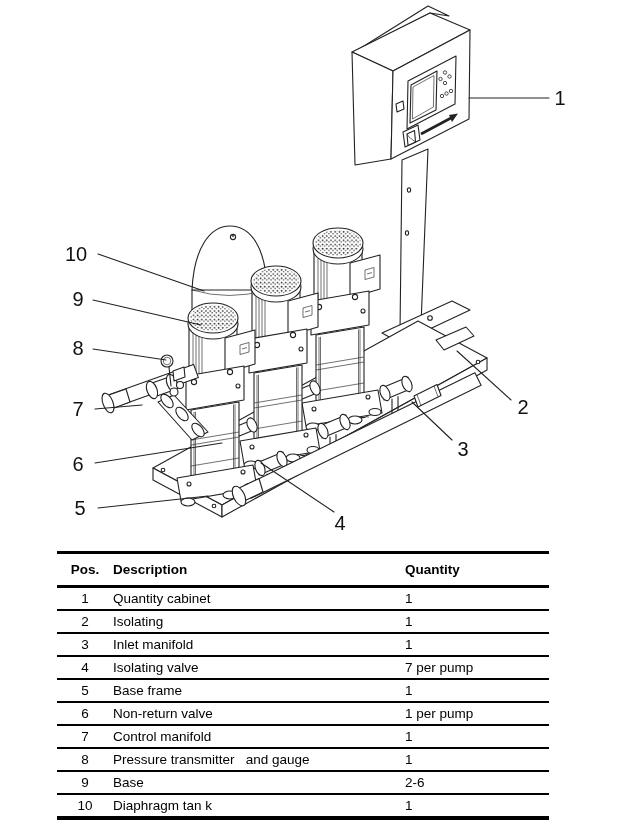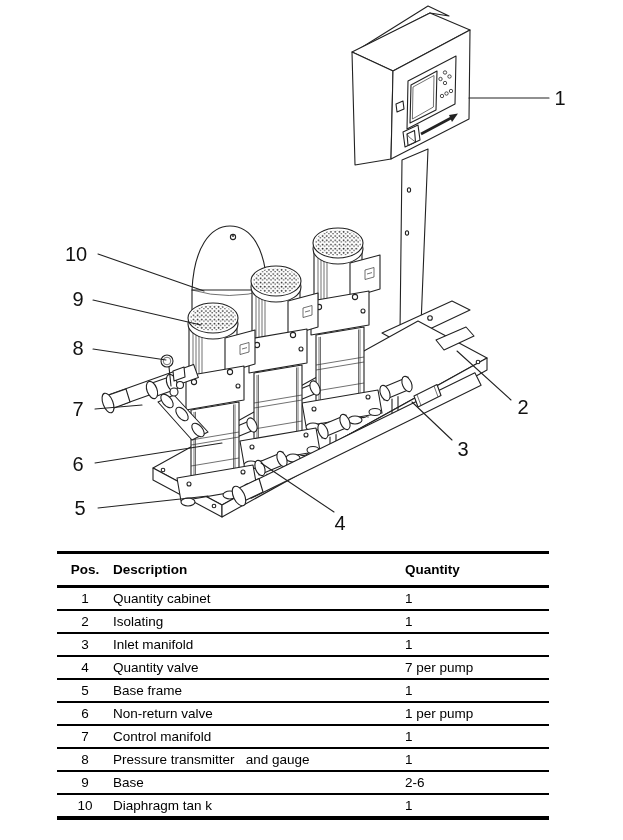--- a/index.html
+++ b/index.html
@@ -229,21 +229,21 @@
         <td class="col-desc">Isolating</td>
         <td class="col-qty">1</td>
       </tr>
       <tr>
         <td class="col-pos">3</td>
         <td class="col-desc">Inlet manifold</td>
         <td class="col-qty">1</td>
       </tr>
       <tr>
         <td class="col-pos">4</td>
-        <td class="col-desc">Quantity valve</td>
+        <td class="col-desc">Isolating valve</td>
         <td class="col-qty">7 per pump</td>
       </tr>
       <tr>
         <td class="col-pos">5</td>
         <td class="col-desc">Base frame</td>
         <td class="col-qty">1</td>
       </tr>
       <tr>
         <td class="col-pos">6</td>
         <td class="col-desc">Non-return valve</td>

